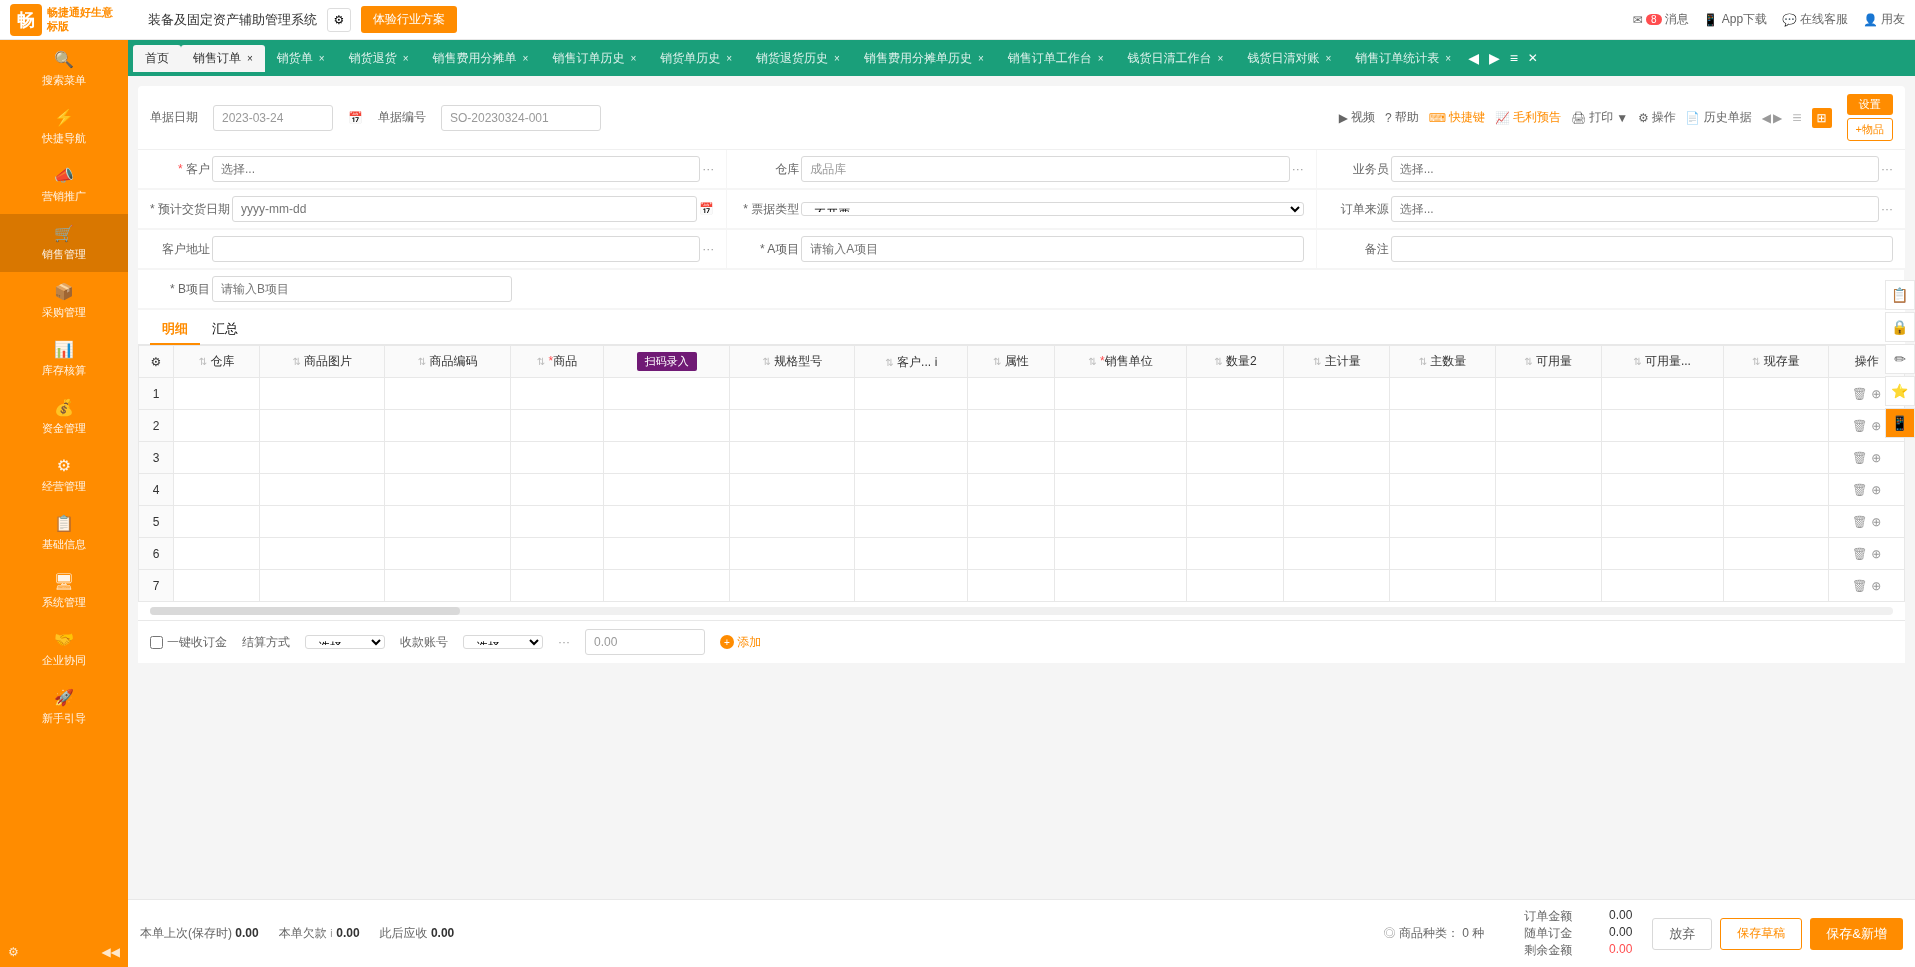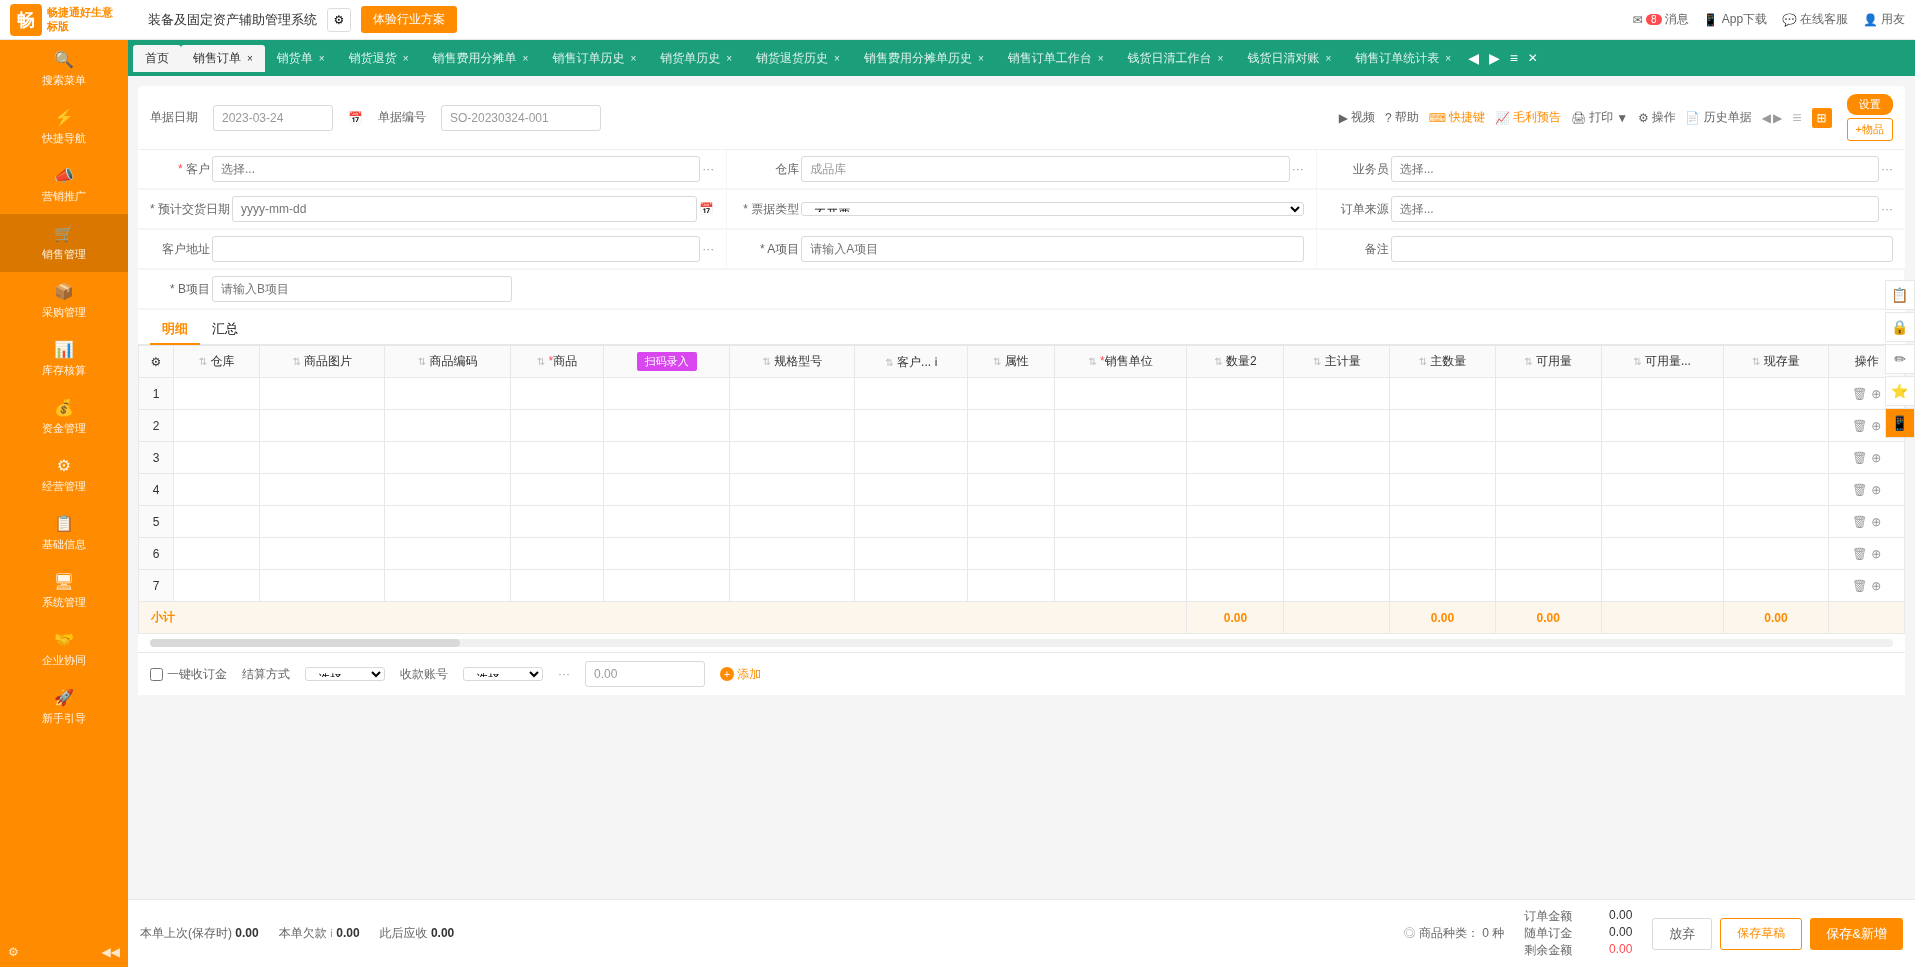--- a/index.html
+++ b/index.html
@@ -53,53 +53,53 @@
     
     .detail-tabs { display: flex; align-items: center; padding: 5px 12px 0; border-bottom: 1px solid #e8e8e8; gap: 0; }
     .detail-tab { padding: 5px 12px; cursor: pointer; font-size: 13px; border-bottom: 2px solid transparent; margin-bottom: -1px; }
     .detail-tab.active { color: #ff8c00; border-bottom-color: #ff8c00; font-weight: bold; }
 
     
     .data-table { width: 100%; border-collapse: collapse; font-size: 12px; }
     .data-table th { background: #fafafa; border: 1px solid #e8e8e8; padding: 6px 8px; text-align: center; white-space: nowrap; font-weight: normal; color: #333; }
     .data-table td { border: 1px solid #e8e8e8; padding: 4px 8px; text-align: center; height: 32px; color: #333; }
     .col-number { width: 35px; background: #fafafa; color: #999; }
-    .scan-btn { background: #d946ef; color: white; border: none; padding: 2px 8px; border-radius: 2px; font-size: 11px; cursor: pointer; white-space: nowrap; }
+    .scan-btn { background: #701a75; color: white; border: none; padding: 2px 8px; border-radius: 2px; font-size: 11px; cursor: pointer; white-space: nowrap; }
     .sort-icon { color: #bbb; font-size: 10px; }
     .action-icons { display: flex; gap: 4px; justify-content: center; }
     .action-icon { cursor: pointer; color: #999; font-size: 12px; }
     .table-container { overflow-x: auto; }
 
     
     .subtotal-row td { background: #fdf6ec; font-weight: bold; color: #ff8c00; }
 
     
     .bottom-bar { background: white; padding: 8px 12px; border-top: 1px solid #e8e8e8; display: flex; align-items: center; gap: 15px; }
     .highlight-value { color: #333; font-weight: bold; }
     .checkbox-label { display: flex; align-items: center; gap: 4px; color: #666; cursor: pointer; }
 
     
     .footer { background: white; padding: 8px 12px; border-top: 1px solid #e8e8e8; display: flex; align-items: center; justify-content: space-between; }
     .footer-left { display: flex; gap: 20px; font-size: 12px; color: #666; }
     .summary-box { text-align: right; font-size: 12px; color: #666; }
     .summary-row { display: flex; gap: 10px; justify-content: flex-end; }
-    .summary-label { color: #666; }
+    .summary-label { color: #666; margin-left: 20px; }
     .summary-value { color: #333; min-width: 50px; text-align: right; }
     .summary-value.red { color: #ff4d4f; }
 
     .btn-discard { border: 1px solid #d9d9d9; background: white; padding: 6px 16px; border-radius: 3px; cursor: pointer; color: #666; font-size: 13px; }
     .btn-save-draft { border: 1px solid #ff8c00; background: white; padding: 6px 16px; border-radius: 3px; cursor: pointer; color: #ff8c00; font-size: 12px; }
     .btn-save-new { background: #ff8c00; color: white; border: none; padding: 6px 16px; border-radius: 3px; cursor: pointer; font-size: 13px; }
     .right-tool-btn { width: 30px; height: 30px; background: white; border: 1px solid #e8e8e8; display: flex; align-items: center; justify-content: center; cursor: pointer; font-size: 14px; color: #666; }
 
     
     .hdr-btn { display: flex; align-items: center; gap: 3px; cursor: pointer; color: #666; font-size: 12px; }
     .hdr-btn.orange { color: #ff8c00; }
 
-    .set-btn { background: #ff8c00; color: white; border: none; padding: 3px 8px; border-radius: 9px; font-size: 11px; cursor: pointer; }
+    .set-btn { background: #ff8c00; color: white; border: none; padding: 3px 8px; border-radius: 3px; font-size: 11px; cursor: pointer; }
     .add-goods-btn { background: white; color: #ff8c00; border: 1px solid #ff8c00; padding: 3px 8px; border-radius: 3px; font-size: 11px; cursor: pointer; }
 
     .add-btn-orange { color: #ff8c00; cursor: pointer; font-size: 12px; }
 
     .nav-prev, .nav-next { color: #999; cursor: pointer; }
     .form-nav-btns { display: flex; gap: 2px; }
 
     .scrollbar-track { height: 8px; background: #f0f0f0; border-radius: 4px; margin: 5px 12px; }
     .scrollbar-thumb { height: 8px; width: 310px; background: #d9d9d9; border-radius: 4px; }
   </style>
@@ -573,30 +573,20 @@
                   <td></td>
                   <td></td>
                   <td>
                       <div class="action-icons">
                         <span class="action-icon">🗑</span>
                         <span class="action-icon">⊕</span>
                       </div>
                     </td>
                 </tr>
 
-                <tr class="subtotal-row">
-                  <td colspan="10" style="text-align:left; padding-left:12px; color:#ff8c00; font-weight:bold;">小计</td>
-                  <td style="color:#ff8c00; font-weight:bold;">0.00</td>
-                  <td></td>
-                  <td style="color:#ff8c00; font-weight:bold;">0.00</td>
-                  <td style="color:#ff8c00; font-weight:bold;">0.00</td>
-                  <td></td>
-                  <td style="color:#ff8c00; font-weight:bold;">0.00</td>
-                  <td></td>
-                </tr>
               </tbody>
             </table>
           </div>
 
           <div class="scrollbar-track">
             <div class="scrollbar-thumb"></div>
           </div>
 
           <div class="bottom-bar">
             <label class="checkbox-label">

